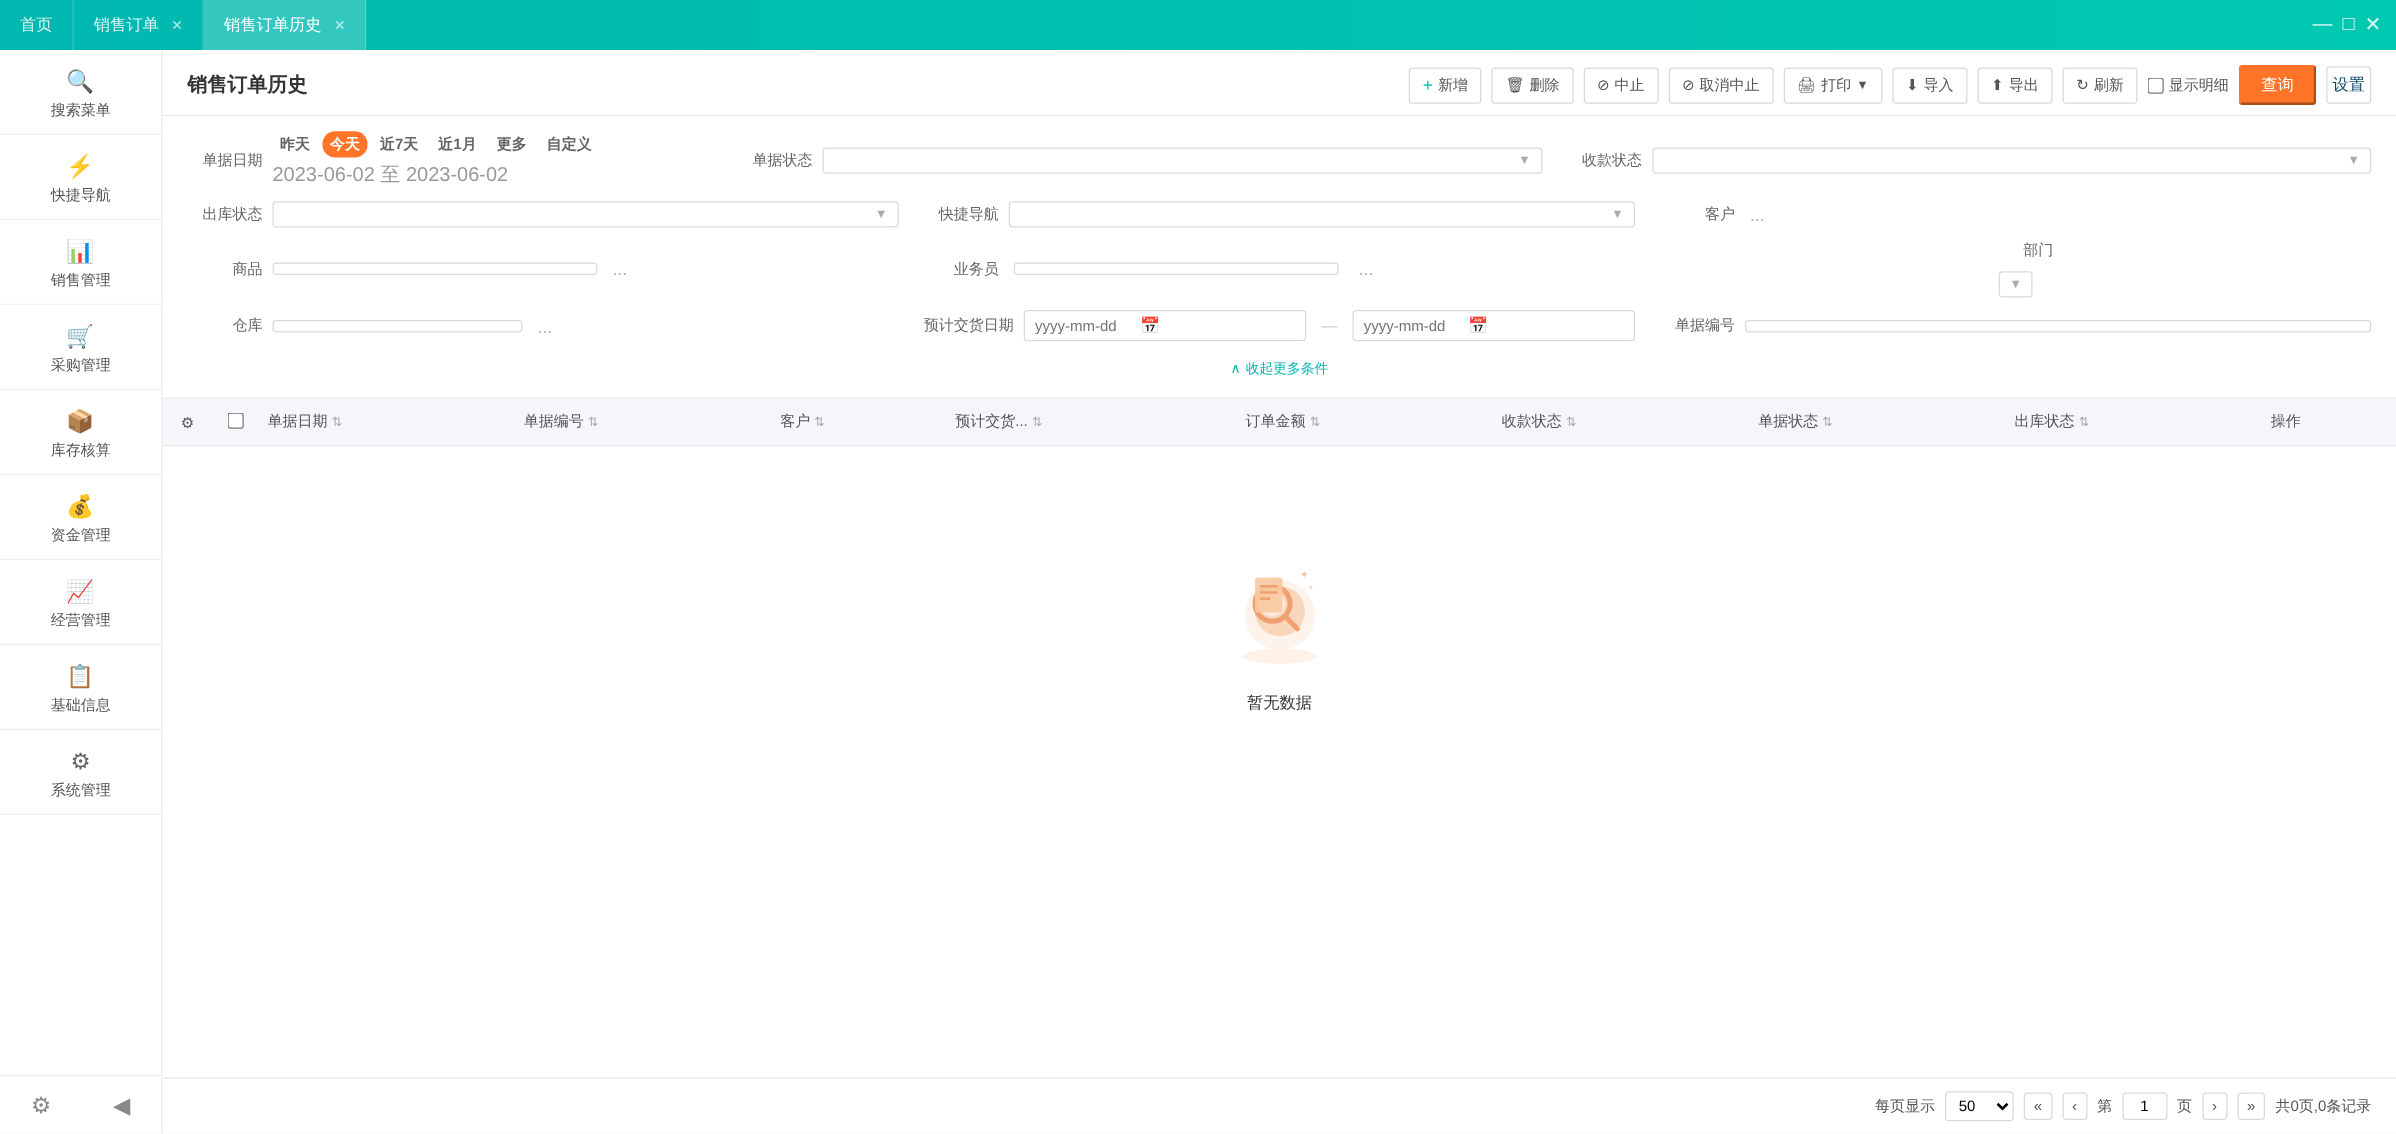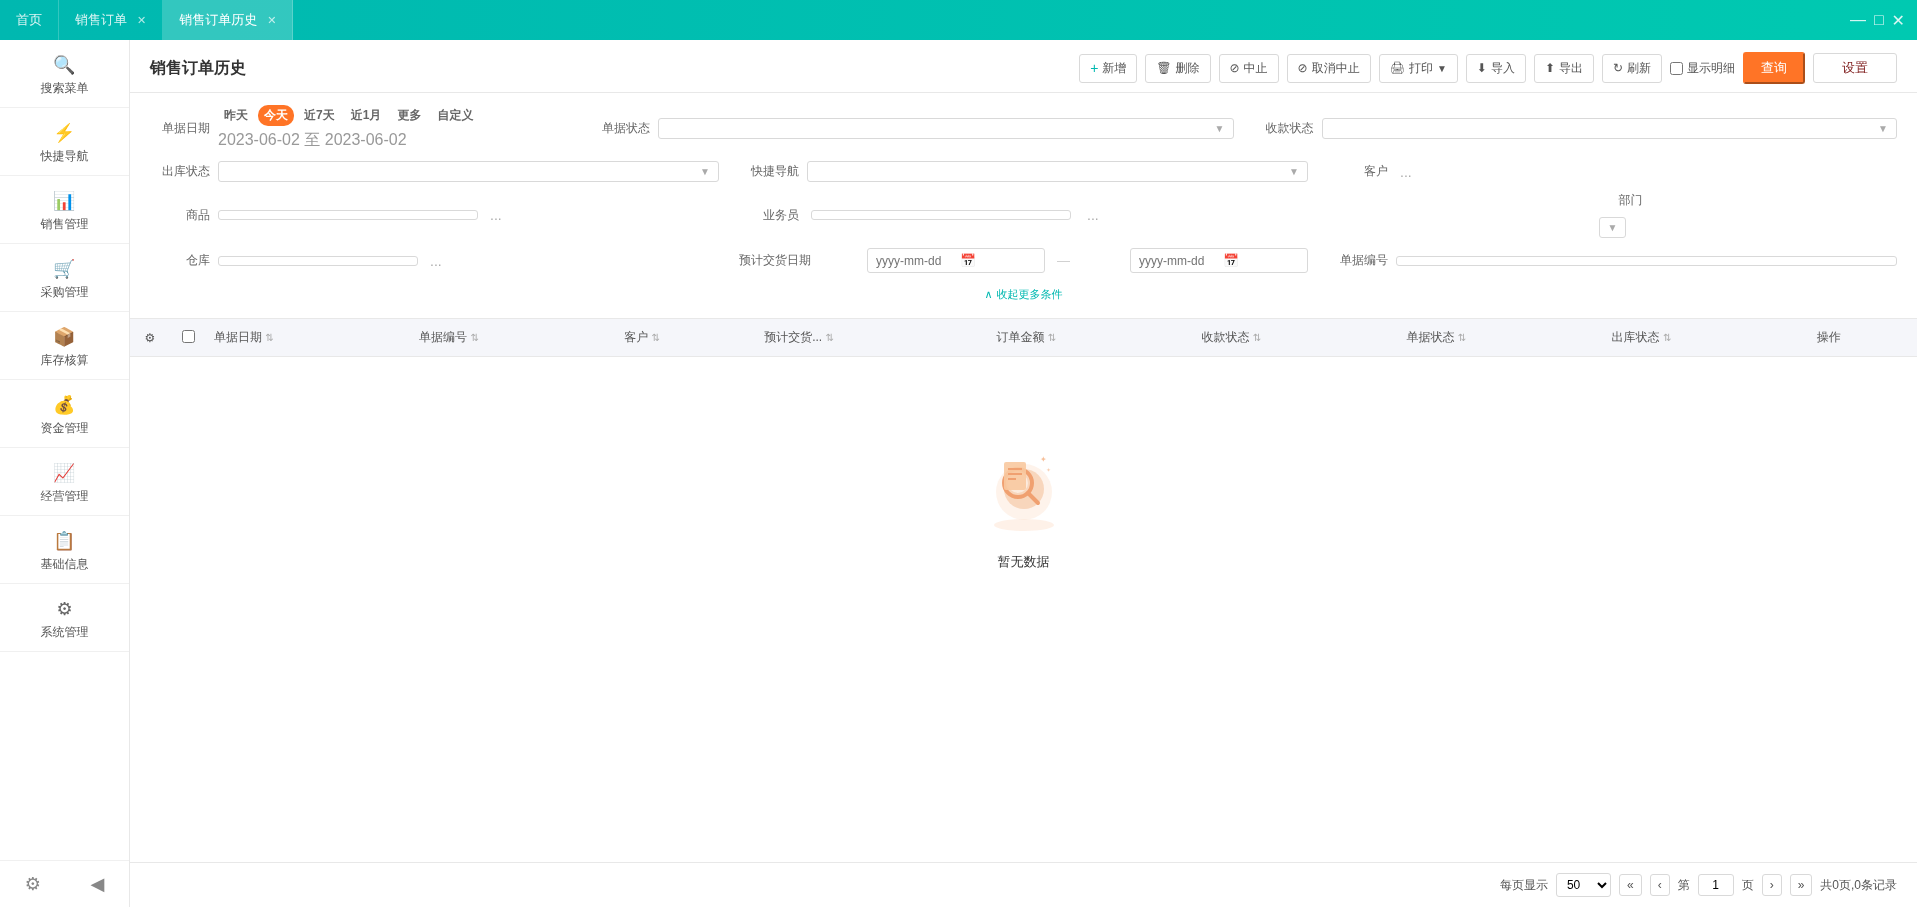--- a/index.html
+++ b/index.html
@@ -139,22 +139,22 @@
       border-color: #ff7426;
       color: #fff;
       padding: 5px 16px;
       border-radius: 3px;
       font-size: 13px;
       cursor: pointer;
     }
     .btn-settings {
       background: #fff;
       border: 1px solid #d9d9d9;
-      color: #7f1d1d;
-      padding: 5px 28px;
+      color: #0c4a6e;
+      padding: 5px 4px;
       border-radius: 3px;
       font-size: 13px;
       cursor: pointer;
     }
     .display-toggle {
       display: flex;
       align-items: center;
       gap: 4px;
       font-size: 12px;
       color: #555;
@@ -236,21 +236,20 @@
 
     .date-input-wrapper {
       display: flex;
       align-items: flex-end;
       border: 1px solid #d9d9d9;
       border-radius: 3px;
       padding: 4px 8px;
       flex: 1;
       background: #fff;
       gap: 4px;
-      margin-left: 48px;
     }
     .date-input-wrapper input {
       border: none;
       outline: none;
       font-size: 12px;
       color: #ccc;
       width: 80px;
       background: transparent;
     }
     .date-input-icon { font-size: 13px; color: #aaa; cursor: pointer; }

